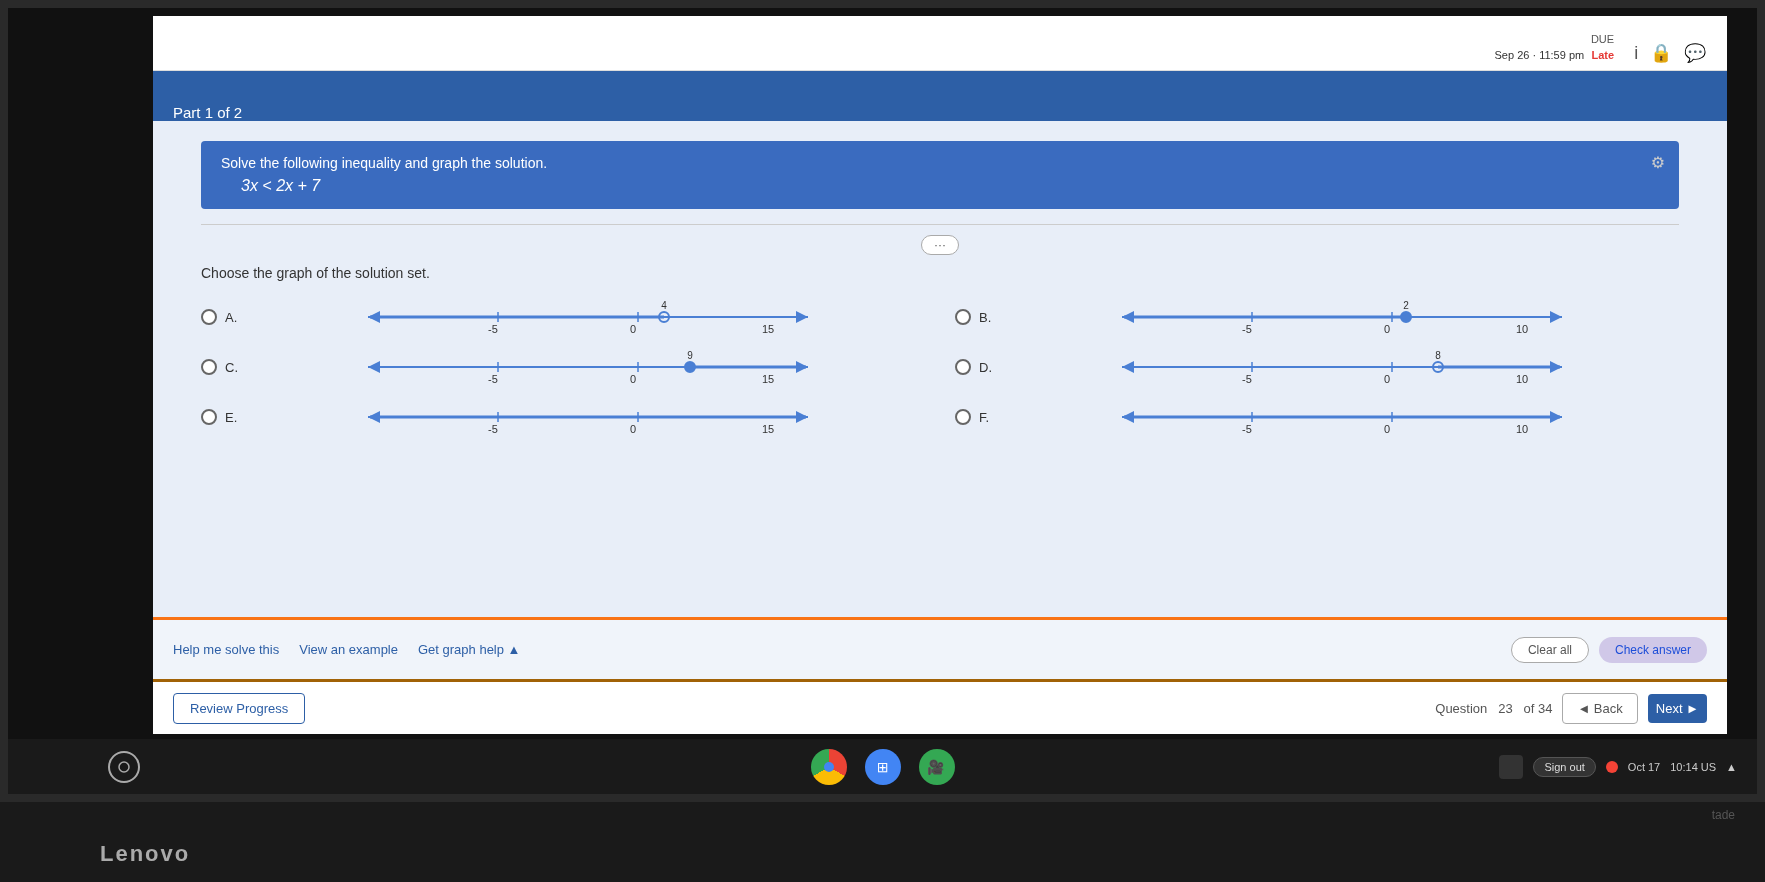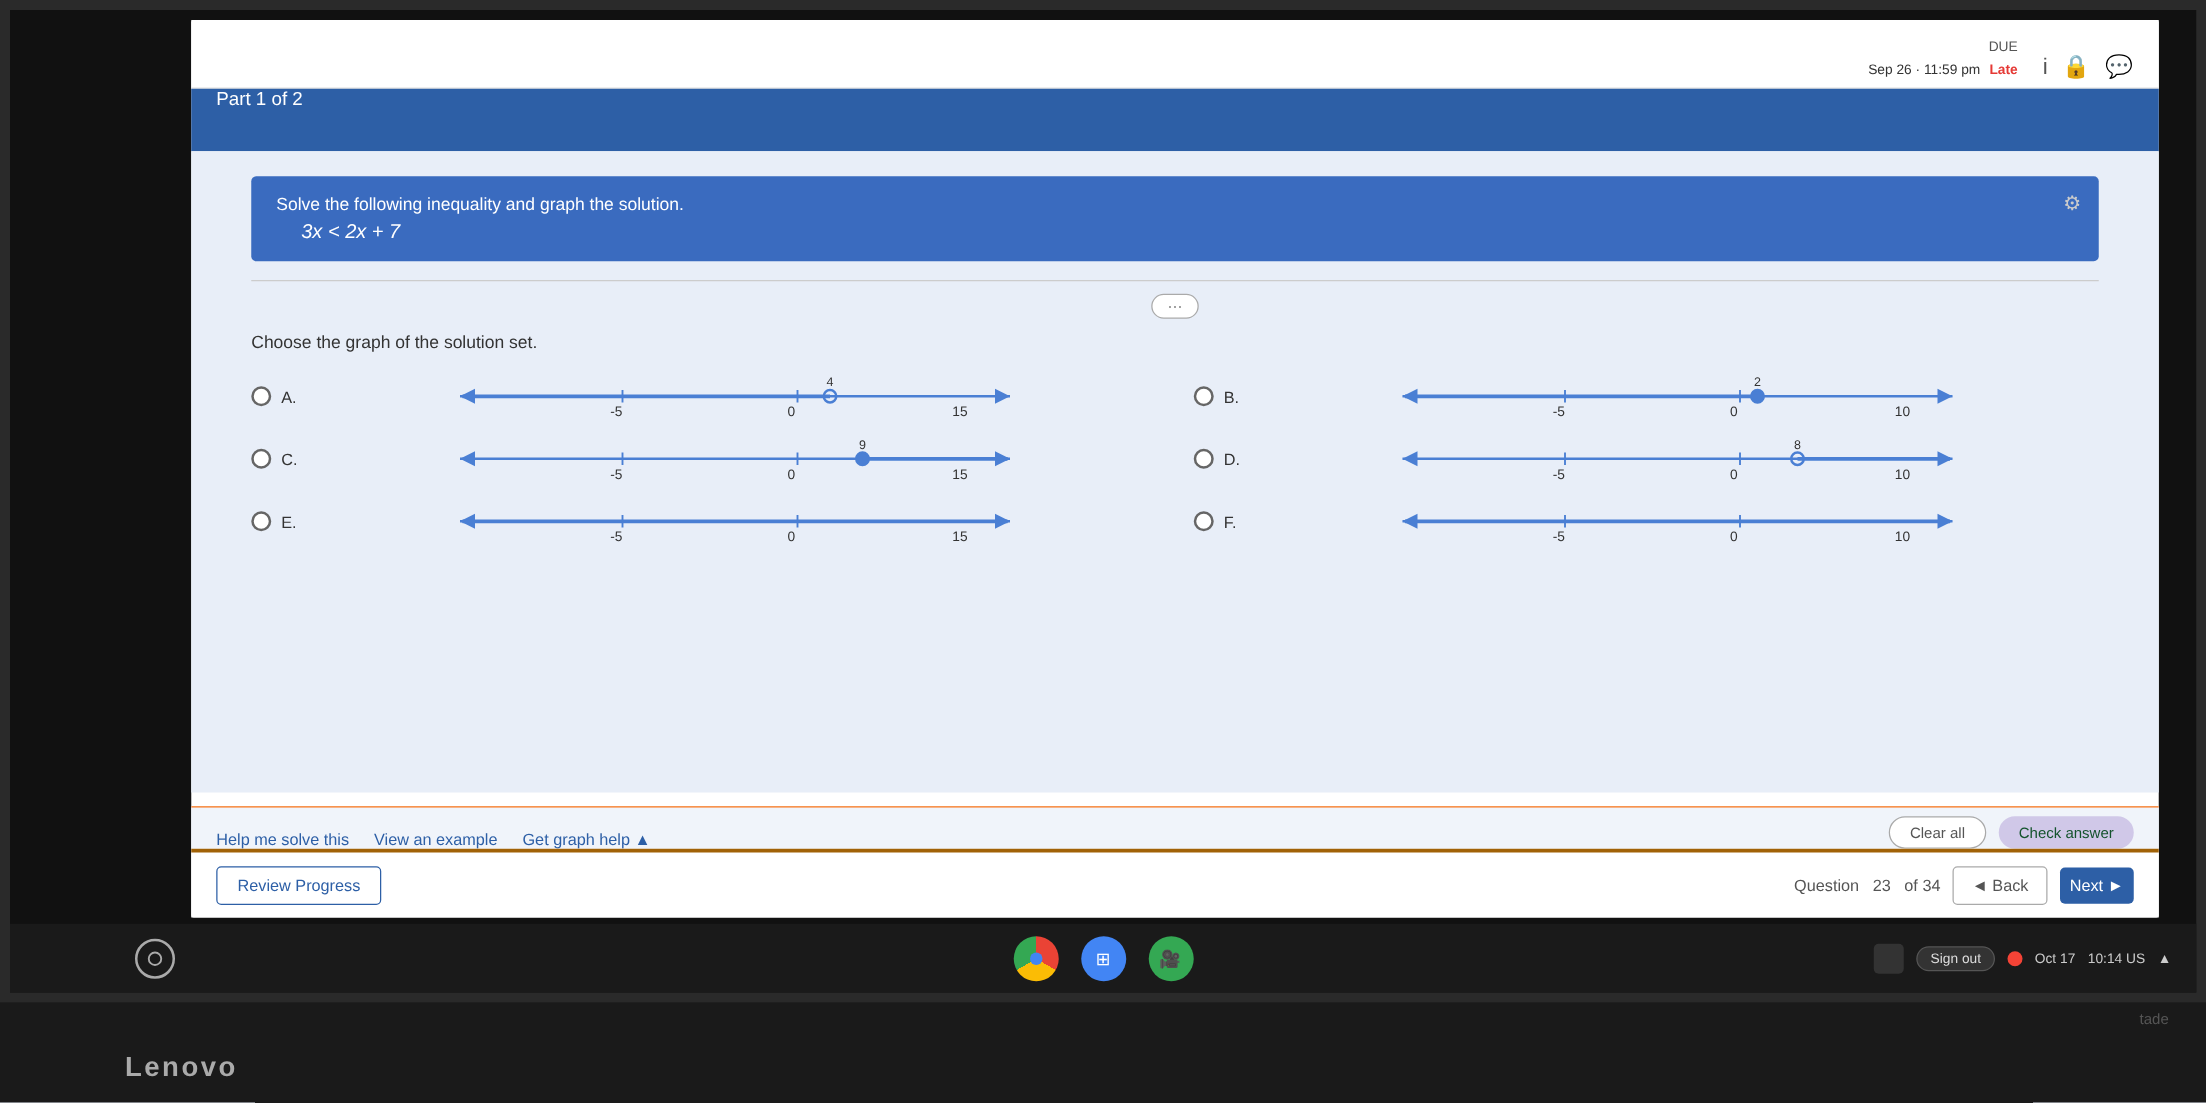--- a/index.html
+++ b/index.html
@@ -70,21 +70,21 @@
       cursor: pointer;
     }
 
     
     .part-header {
       position: absolute;
       top: 55px; left: 0; right: 0;
       height: 50px;
       background: #2d5fa6;
       display: flex;
-      align-items: flex-start;
+      align-items: flex-end;
       padding: 0 20px;
     }
     .part-header-text {
       color: #fff;
       font-size: 15px;
       font-weight: 500;
     }
 
     
     .question-body {
@@ -196,25 +196,25 @@
 
     .number-line-svg {
       width: 100%;
       height: 40px;
     }
 
     
     .bottom-toolbar {
       position: absolute;
       bottom: 55px; left: 0; right: 0;
-      height: 34px;
+      height: 62px;
       background: #f0f4fa;
-      border-top: 1px solid #f97316;
-      display: flex;
-      align-items: flex-end;
+      border-top: 3px solid #f97316;
+      display: flex;
+      align-items: center;
       padding: 0 20px;
       gap: 20px;
     }
 
     .help-link {
       color: #2d5fa6;
       font-size: 13px;
       text-decoration: none;
       cursor: pointer;
       font-weight: 500;
@@ -235,21 +235,21 @@
       color: #555;
       cursor: pointer;
     }
 
     .check-answer-btn {
       background: #d0c8e8;
       border: none;
       border-radius: 14px;
       padding: 5px 16px;
       font-size: 12px;
-      color: #14532d;
+      color: #1d4ed8;
       cursor: pointer;
     }
 
     
     .nav-bar {
       position: absolute;
       bottom: 0; left: 0; right: 0;
       height: 55px;
       background: #fff;
       border-top: 3px solid #a16207;

